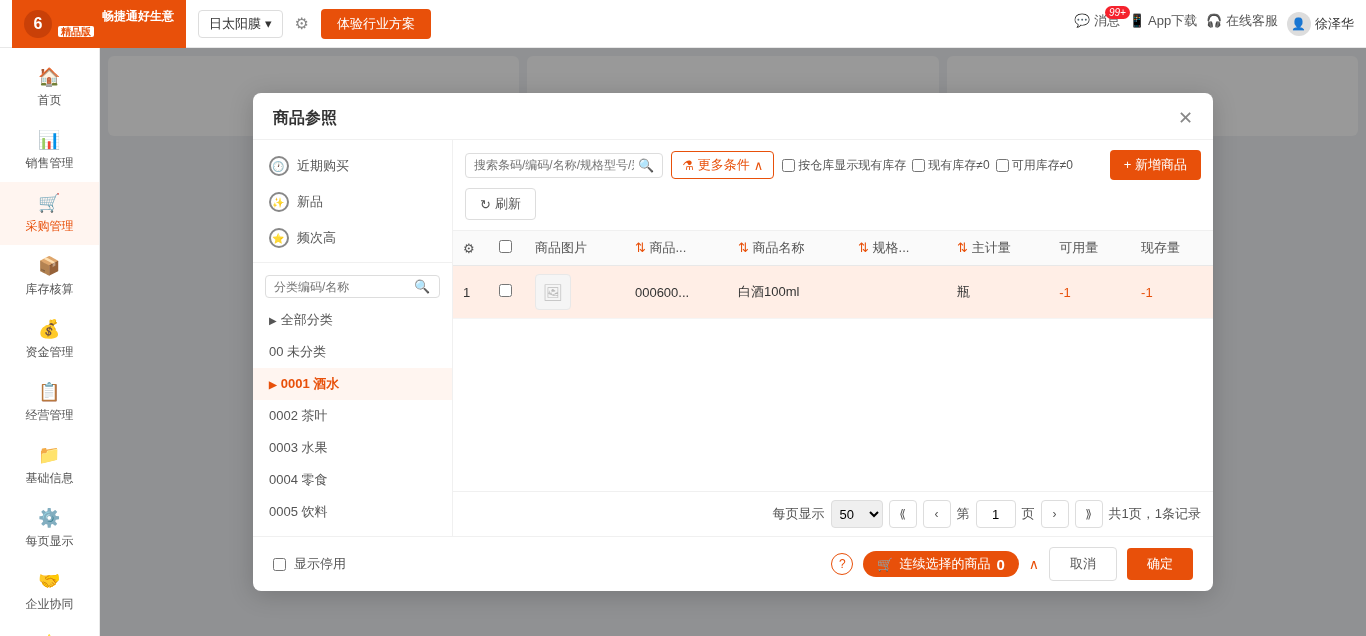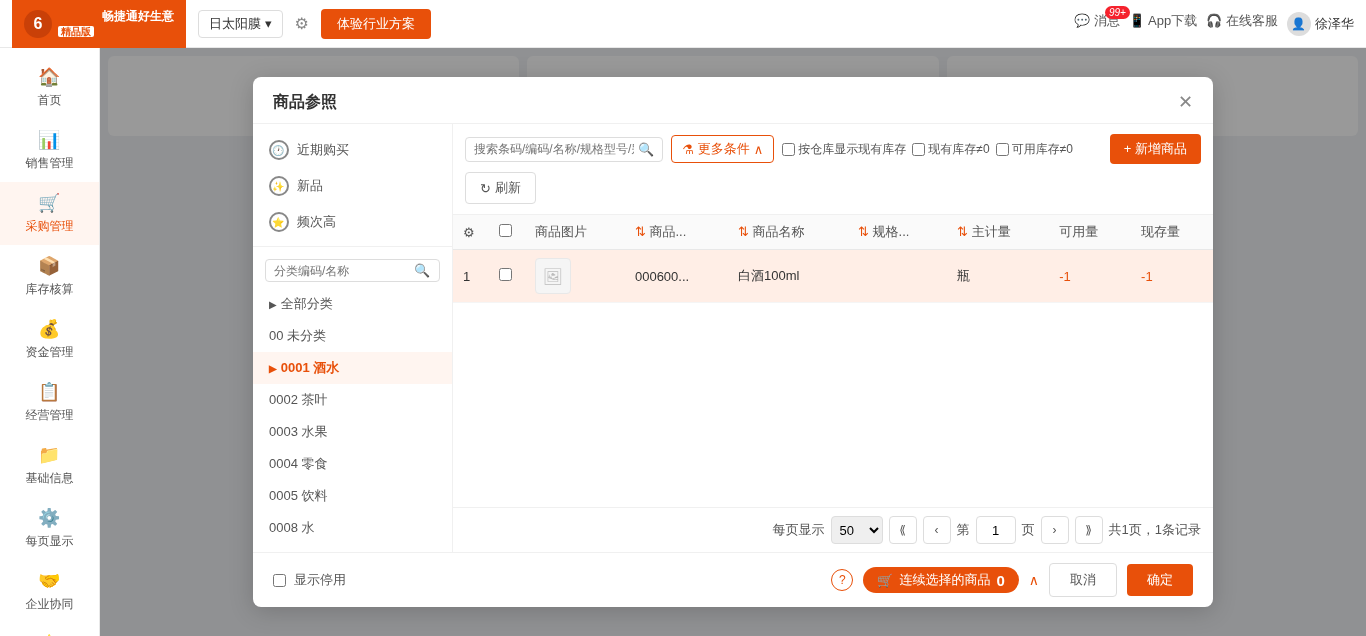--- a/index.html
+++ b/index.html
@@ -348,23 +348,20 @@
                 <span>0002 茶叶</span>
               </div>
               <div class="category-item">
                 <span>0003 水果</span>
               </div>
               <div class="category-item">
                 <span>0004 零食</span>
               </div>
               <div class="category-item">
                 <span>0005 饮料</span>
-              </div>
-              <div class="category-item">
-                <span>0008 水</span>
               </div>
             </div>
           </div>
 
           <div class="modal-right">
 
             <div class="modal-toolbar">
               <div class="search-box">
                 <input type="text" placeholder="搜索条码/编码/名称/规格型号/别名" style="">
                 <span class="search-icon">🔍</span>

